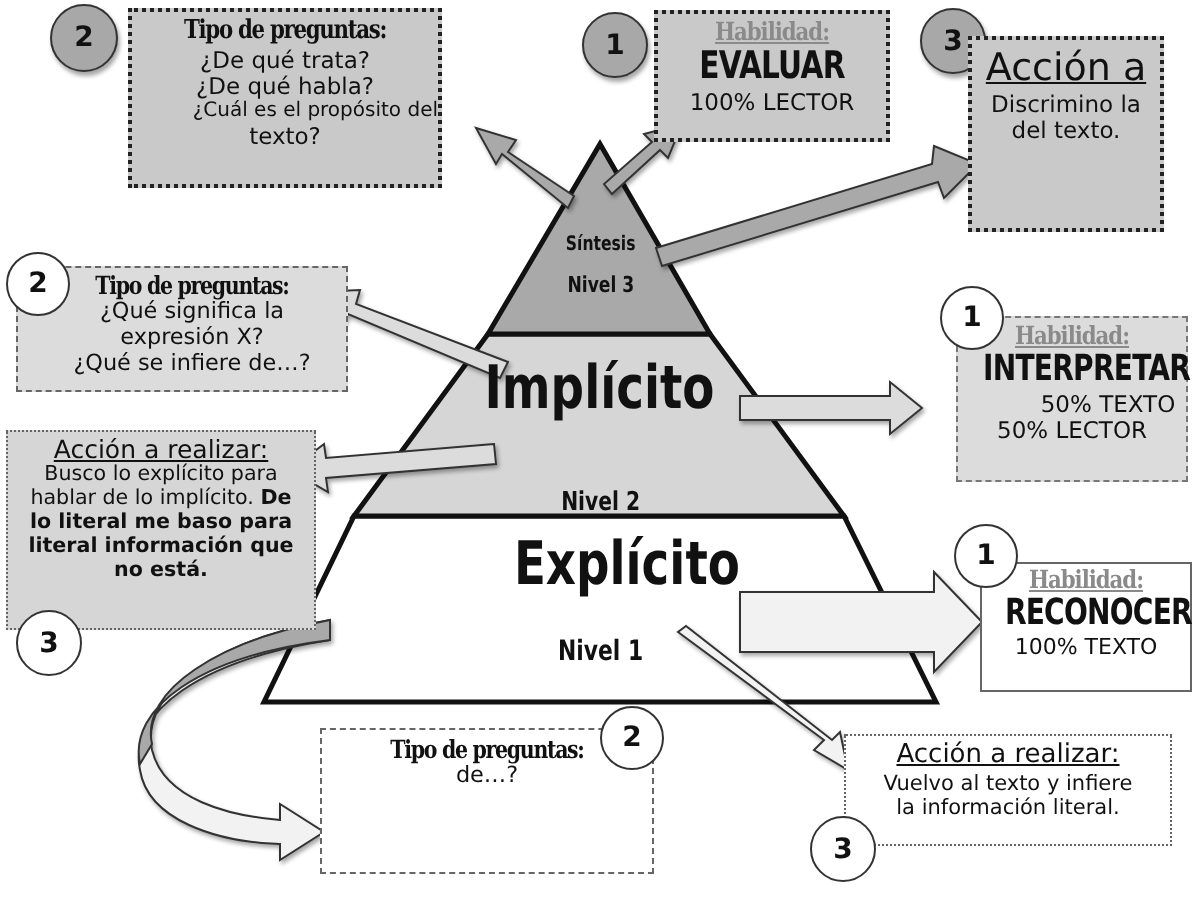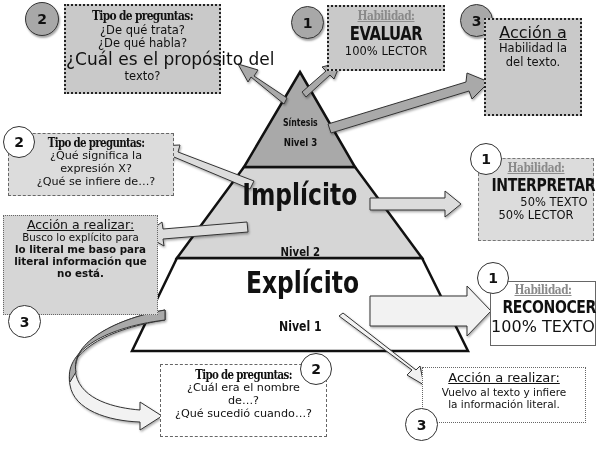--- a/index.html
+++ b/index.html
@@ -68,49 +68,49 @@
     <path d="M 165,310 C 110,320 70,345 76,372 L 70,382 C 64,354 100,328 165,320 Z" fill="#a9a9a9" stroke="#333" stroke-width="1"></path>
   </g>
 </svg>
 
 <div class="pyr-label" style="left:250px; top:117px; width:100px; font-size:10px;"><span>Síntesis</span></div>
 <div class="pyr-label" style="left:250px; top:136px; width:100px; font-size:11px;"><span>Nivel 3</span></div>
 
 <div class="pyr-label" style="left:220px; top:177px; width:160px; font-size:30px;"><span>Implícito</span></div>
 <div class="pyr-label" style="left:250px; top:244px; width:100px; font-size:13px;"><span>Nivel 2</span></div>
 
-<div class="pyr-label" style="left:217px; top:265px; width:170px; font-size:30px;"><span>Explícito</span></div>
+<div class="pyr-label" style="left:228px; top:265px; width:170px; font-size:30px;"><span>Explícito</span></div>
 <div class="pyr-label" style="left:250px; top:318px; width:100px; font-size:14px;"><span>Nivel 1</span></div>
 
 <div class="badge gray" style="left:25px; top:2px; width:34px; height:34px;">
     <span>2</span>
   </div>
 <div class="box dotted-thick" style="left:64px; top:4px; width:157px; height:90px; padding-top:3px; font-size:11.5px;">
   <span class="ttl-cond line" style="font-size:13px;">Tipo de preguntas:</span>
   <span class="line">¿De qué trata?</span>
   <span class="line">¿De qué habla?</span>
-  <span class="line" style="font-size:17px;">¿Cuál es el propósito del</span>
+  <span class="line" style="font-size:10px;text-align:right;">¿Cuál es el propósito del</span>
   <span class="line">texto?</span>
 </div>
 
 <div class="badge gray" style="left:291px; top:6px; width:33px; height:33px;">
     <span>1</span>
   </div>
 <div class="box dotted-thick" style="left:327px; top:5px; width:118px; height:66px; padding-top:2px;">
   <span class="ttl-under line" style="font-size:12.5px;">Habilidad:</span>
   <span class="big-cond line" style="font-size:19px;">EVALUAR</span>
   <span class="line" style="font-size:11.5px;">100% LECTOR</span>
 </div>
 
 <div class="badge gray" style="left:460px; top:4px; width:33px; height:33px;">
     <span>3</span>
   </div>
 <div class="box dotted-thick" style="left:484px; top:18px; width:98px; height:98px; padding-top:4px; font-size:11.5px;">
-  <span class="ttl-act line" style="font-size:16px;text-align:center;">Acción a</span>
-  <span class="line">Habilidad la</span>
+  <span class="ttl-act line" style="font-size:19px;text-align:center;">Acción a</span>
+  <span class="line">Discrimino la</span>
   <span class="line">del texto.</span>
 </div>
 
 <div class="box dashed-thin" style="left:8px; top:133px; width:166px; height:63px; padding-top:2px; padding-left:10px; font-size:11.2px;">
   <span class="ttl-cond line" style="font-size:12.5px;">Tipo de preguntas:</span>
   <span class="line">¿Qué significa la</span>
   <span class="line">expresión X?</span>
   <span class="line">¿Qué se infiere de…?</span>
 </div>
 <div class="badge white" style="left:3px; top:126px; width:32px; height:32px;">
@@ -123,42 +123,41 @@
   <span class="line" style="font-size:11.5px;margin-left:36px;">50% TEXTO</span>
   <span class="line" style="font-size:11.5px;">50% LECTOR</span>
 </div>
 <div class="badge white" style="left:470px; top:143px; width:32px; height:32px;">
     <span>1</span>
   </div>
 
 <div class="box dotted-thin" style="left:3px; top:215px; width:155px; height:100px; padding-top:2px; background:#d6d6d6; font-size:10.3px;">
   <span class="ttl-act line" style="font-size:12.5px;">Acción a realizar:</span>
   <span class="line">Busco lo explícito para</span>
+  <span class="line"><span>hablar de lo implícito.</span> <b>De</b></span>
   <b class="line">lo literal me baso para</b>
   <b class="line">literal información que</b>
   <b class="line">no está.</b>
 </div>
 <div class="badge white" style="left:8px; top:305px; width:33px; height:33px;">
     <span>3</span>
   </div>
 
 <div class="box dotted-thin" style="left:160px; top:364px; width:167px; height:73px; padding-top:3px; border-style:dashed; font-size:11.2px;">
   <span class="ttl-cond line" style="font-size:12.5px;">Tipo de preguntas:</span>
-  <span class="line">¿Cuál era el nombre</span>
   <span class="line">de…?</span>
-  <span class="line">¿Qué sucedió cuando…?</span>
 </div>
 <div class="badge white" style="left:300px; top:353px; width:32px; height:32px;">
     <span>2</span>
   </div>
 
 <div class="box solid-thin" style="left:490px; top:281px; width:106px; height:65px; padding-top:1px;">
   <span class="ttl-under line" style="font-size:12.5px;">Habilidad:</span>
   <span class="big-cond line" style="font-size:18px;">RECONOCER</span>
-  <span class="line" style="font-size:16px;">100% TEXTO</span>
+  <span class="line" style="font-size:11px;">100% TEXTO</span>
 </div>
 <div class="badge white" style="left:477px; top:262px; width:32px; height:32px;">
     <span>1</span>
   </div>
 
 <div class="box dotted-thin" style="left:422px; top:367px; width:164px; height:56px; padding-top:3px; font-size:10.5px;">
   <span class="ttl-act line" style="font-size:13px;">Acción a realizar:</span>
   <span class="line">Vuelvo al texto y infiere</span>
   <span class="line">la información literal.</span>
 </div>

